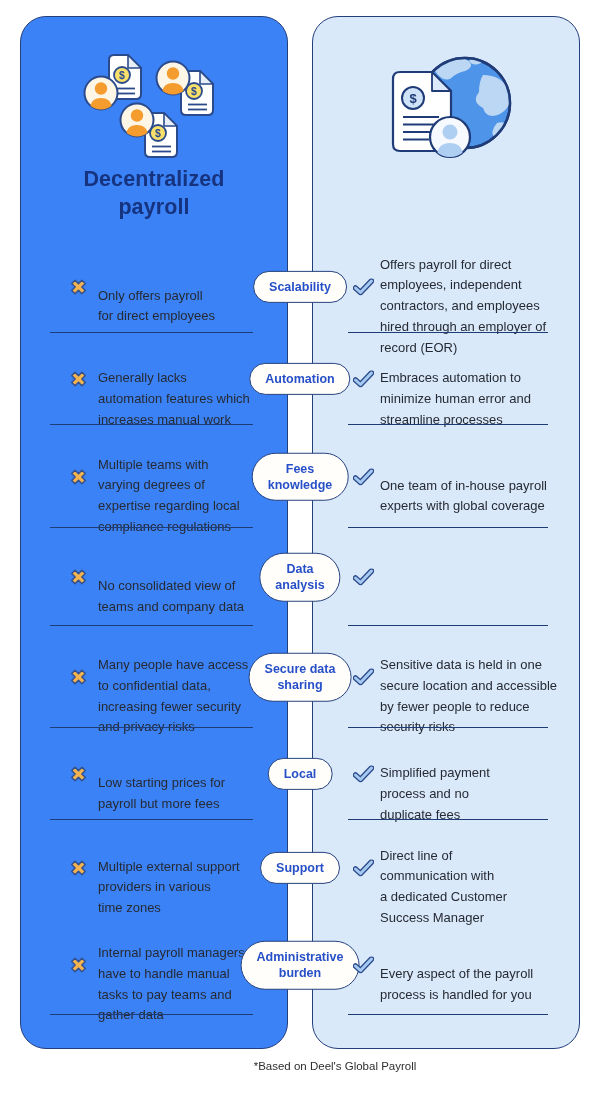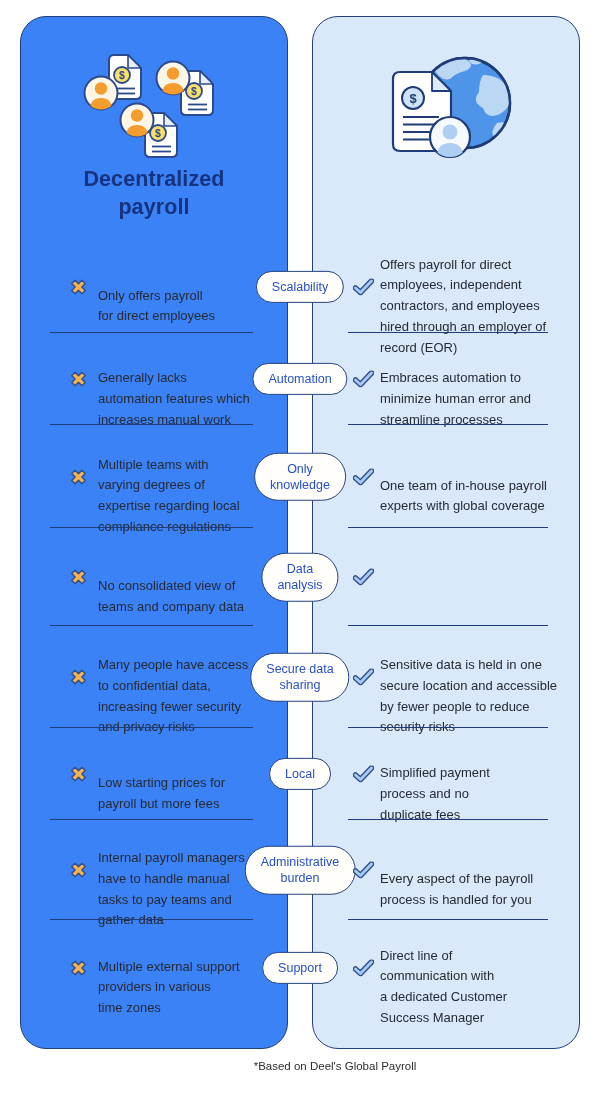--- a/index.html
+++ b/index.html
@@ -34,21 +34,21 @@
     position:absolute;top:50%;transform:translateY(-50%);
     font-size:13px;line-height:1.6;color:#262A33;white-space:pre-line;margin-top:20px;
   }
   .text-left{left:98px;width:185px;}
   .text-right{left:380px;width:200px;}
 
   .pill{
     position:absolute;left:300px;top:50%;transform:translate(-50%,-50%);
     background:#FFFEFA;border:1.6px solid #26427E;border-radius:26px;
     padding:7px 15px;min-width:58px;box-sizing:border-box;
-    font-weight:normal;font-size:12.5px;line-height:1.3;color:#2750C8;
+    font-weight:bold;font-size:12.5px;line-height:1.3;color:#2750C8;
     text-align:center;white-space:pre-line;
   }
 
   .divider{position:absolute;bottom:0;height:0;border-top:1.5px solid #1E3C78;}
   .div-left{left:50px;width:203px;}
   .div-right{left:348px;width:200px;}
 
   .footnote{
     position:absolute;top:1060px;left:0;width:600px;text-align:center;
     font-size:11.5px;color:#2E2E2E;padding-left:35px;
@@ -181,21 +181,21 @@
   <div class="row" style="height: 103px;">
     <span class="x-wrap">
       <svg width="17" height="17" viewBox="0 0 20 20" aria-hidden="true">
         <path transform="rotate(45 10 10)" d="M7.2,1.5 h5.6 v5.7 h5.7 v5.6 h-5.7 v5.7 h-5.6 v-5.7 h-5.7 v-5.6 h5.7 z" fill="#F2B350" stroke="#33518F" stroke-width="1.8" stroke-linejoin="round"></path>
       </svg>
     </span>
     <div class="text-left">Multiple teams with
 varying degrees of
 expertise regarding local
 compliance regulations</div>
-    <div class="pill">Only
+    <div class="pill">Fees
 knowledge</div>
     <span class="check-wrap">
       <svg width="21" height="17" viewBox="0 0 21 17" aria-hidden="true">
         <path d="M2.5,9.5 L7.5,14 L18.5,2.5" fill="none" stroke="#2C4C8C" stroke-width="5.6" stroke-linecap="round" stroke-linejoin="round"></path>
         <path d="M2.5,9.5 L7.5,14 L18.5,2.5" fill="none" stroke="#A5C9F0" stroke-width="3" stroke-linecap="round" stroke-linejoin="round"></path>
       </svg>
     </span>
     <div class="text-right">One team of in-house payroll
 experts with global coverage</div>
     <div class="divider div-left"></div>
@@ -263,20 +263,43 @@
         <path d="M2.5,9.5 L7.5,14 L18.5,2.5" fill="none" stroke="#A5C9F0" stroke-width="3" stroke-linecap="round" stroke-linejoin="round"></path>
       </svg>
     </span>
     <div class="text-right">Simplified payment
 process and no
 duplicate fees</div>
     <div class="divider div-left"></div>
     <div class="divider div-right"></div>
   </div>
 
+  <div class="row last" style="height: 95px;">
+    <span class="x-wrap">
+      <svg width="17" height="17" viewBox="0 0 20 20" aria-hidden="true">
+        <path transform="rotate(45 10 10)" d="M7.2,1.5 h5.6 v5.7 h5.7 v5.6 h-5.7 v5.7 h-5.6 v-5.7 h-5.7 v-5.6 h5.7 z" fill="#F2B350" stroke="#33518F" stroke-width="1.8" stroke-linejoin="round"></path>
+      </svg>
+    </span>
+    <div class="text-left">Multiple external support
+providers in various
+time zones</div>
+    <div class="pill">Support</div>
+    <span class="check-wrap">
+      <svg width="21" height="17" viewBox="0 0 21 17" aria-hidden="true">
+        <path d="M2.5,9.5 L7.5,14 L18.5,2.5" fill="none" stroke="#2C4C8C" stroke-width="5.6" stroke-linecap="round" stroke-linejoin="round"></path>
+        <path d="M2.5,9.5 L7.5,14 L18.5,2.5" fill="none" stroke="#A5C9F0" stroke-width="3" stroke-linecap="round" stroke-linejoin="round"></path>
+      </svg>
+    </span>
+    <div class="text-right">Direct line of
+communication with
+a dedicated Customer
+Success Manager</div>
+
+  </div>
+
   <div class="row" style="height: 100px;">
     <span class="x-wrap">
       <svg width="17" height="17" viewBox="0 0 20 20" aria-hidden="true">
         <path transform="rotate(45 10 10)" d="M7.2,1.5 h5.6 v5.7 h5.7 v5.6 h-5.7 v5.7 h-5.6 v-5.7 h-5.7 v-5.6 h5.7 z" fill="#F2B350" stroke="#33518F" stroke-width="1.8" stroke-linejoin="round"></path>
       </svg>
     </span>
     <div class="text-left">Internal payroll managers
 have to handle manual
 tasks to pay teams and
 gather data</div>
@@ -286,39 +309,16 @@
       <svg width="21" height="17" viewBox="0 0 21 17" aria-hidden="true">
         <path d="M2.5,9.5 L7.5,14 L18.5,2.5" fill="none" stroke="#2C4C8C" stroke-width="5.6" stroke-linecap="round" stroke-linejoin="round"></path>
         <path d="M2.5,9.5 L7.5,14 L18.5,2.5" fill="none" stroke="#A5C9F0" stroke-width="3" stroke-linecap="round" stroke-linejoin="round"></path>
       </svg>
     </span>
     <div class="text-right">Every aspect of the payroll
 process is handled for you</div>
     <div class="divider div-left"></div>
     <div class="divider div-right"></div>
   </div>
-
-  <div class="row last" style="height: 95px;">
-    <span class="x-wrap">
-      <svg width="17" height="17" viewBox="0 0 20 20" aria-hidden="true">
-        <path transform="rotate(45 10 10)" d="M7.2,1.5 h5.6 v5.7 h5.7 v5.6 h-5.7 v5.7 h-5.6 v-5.7 h-5.7 v-5.6 h5.7 z" fill="#F2B350" stroke="#33518F" stroke-width="1.8" stroke-linejoin="round"></path>
-      </svg>
-    </span>
-    <div class="text-left">Multiple external support
-providers in various
-time zones</div>
-    <div class="pill">Support</div>
-    <span class="check-wrap">
-      <svg width="21" height="17" viewBox="0 0 21 17" aria-hidden="true">
-        <path d="M2.5,9.5 L7.5,14 L18.5,2.5" fill="none" stroke="#2C4C8C" stroke-width="5.6" stroke-linecap="round" stroke-linejoin="round"></path>
-        <path d="M2.5,9.5 L7.5,14 L18.5,2.5" fill="none" stroke="#A5C9F0" stroke-width="3" stroke-linecap="round" stroke-linejoin="round"></path>
-      </svg>
-    </span>
-    <div class="text-right">Direct line of
-communication with
-a dedicated Customer
-Success Manager</div>
-
-  </div>
 </div>
 
   <div class="footnote">*Based on Deel's Global Payroll</div>
 </div>
 
 </body></html>

